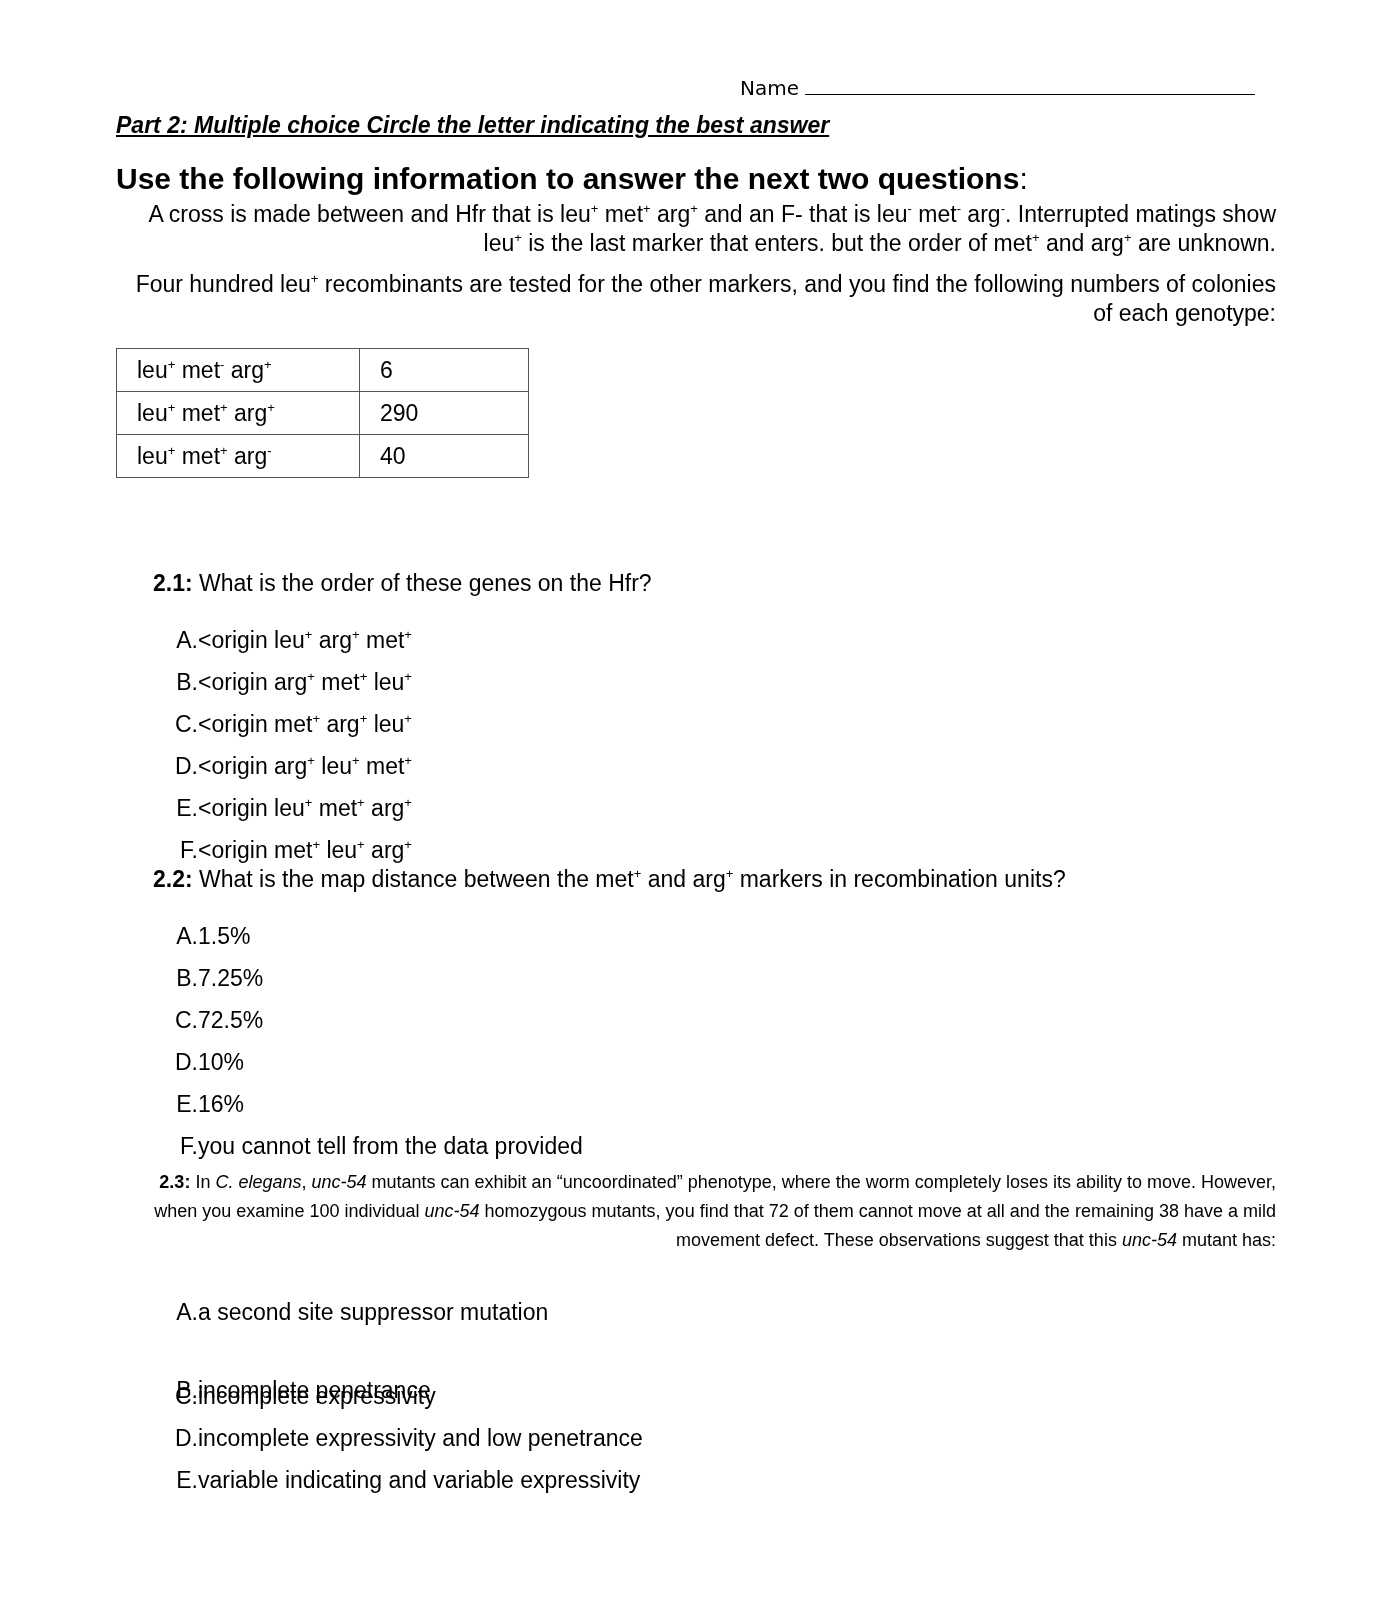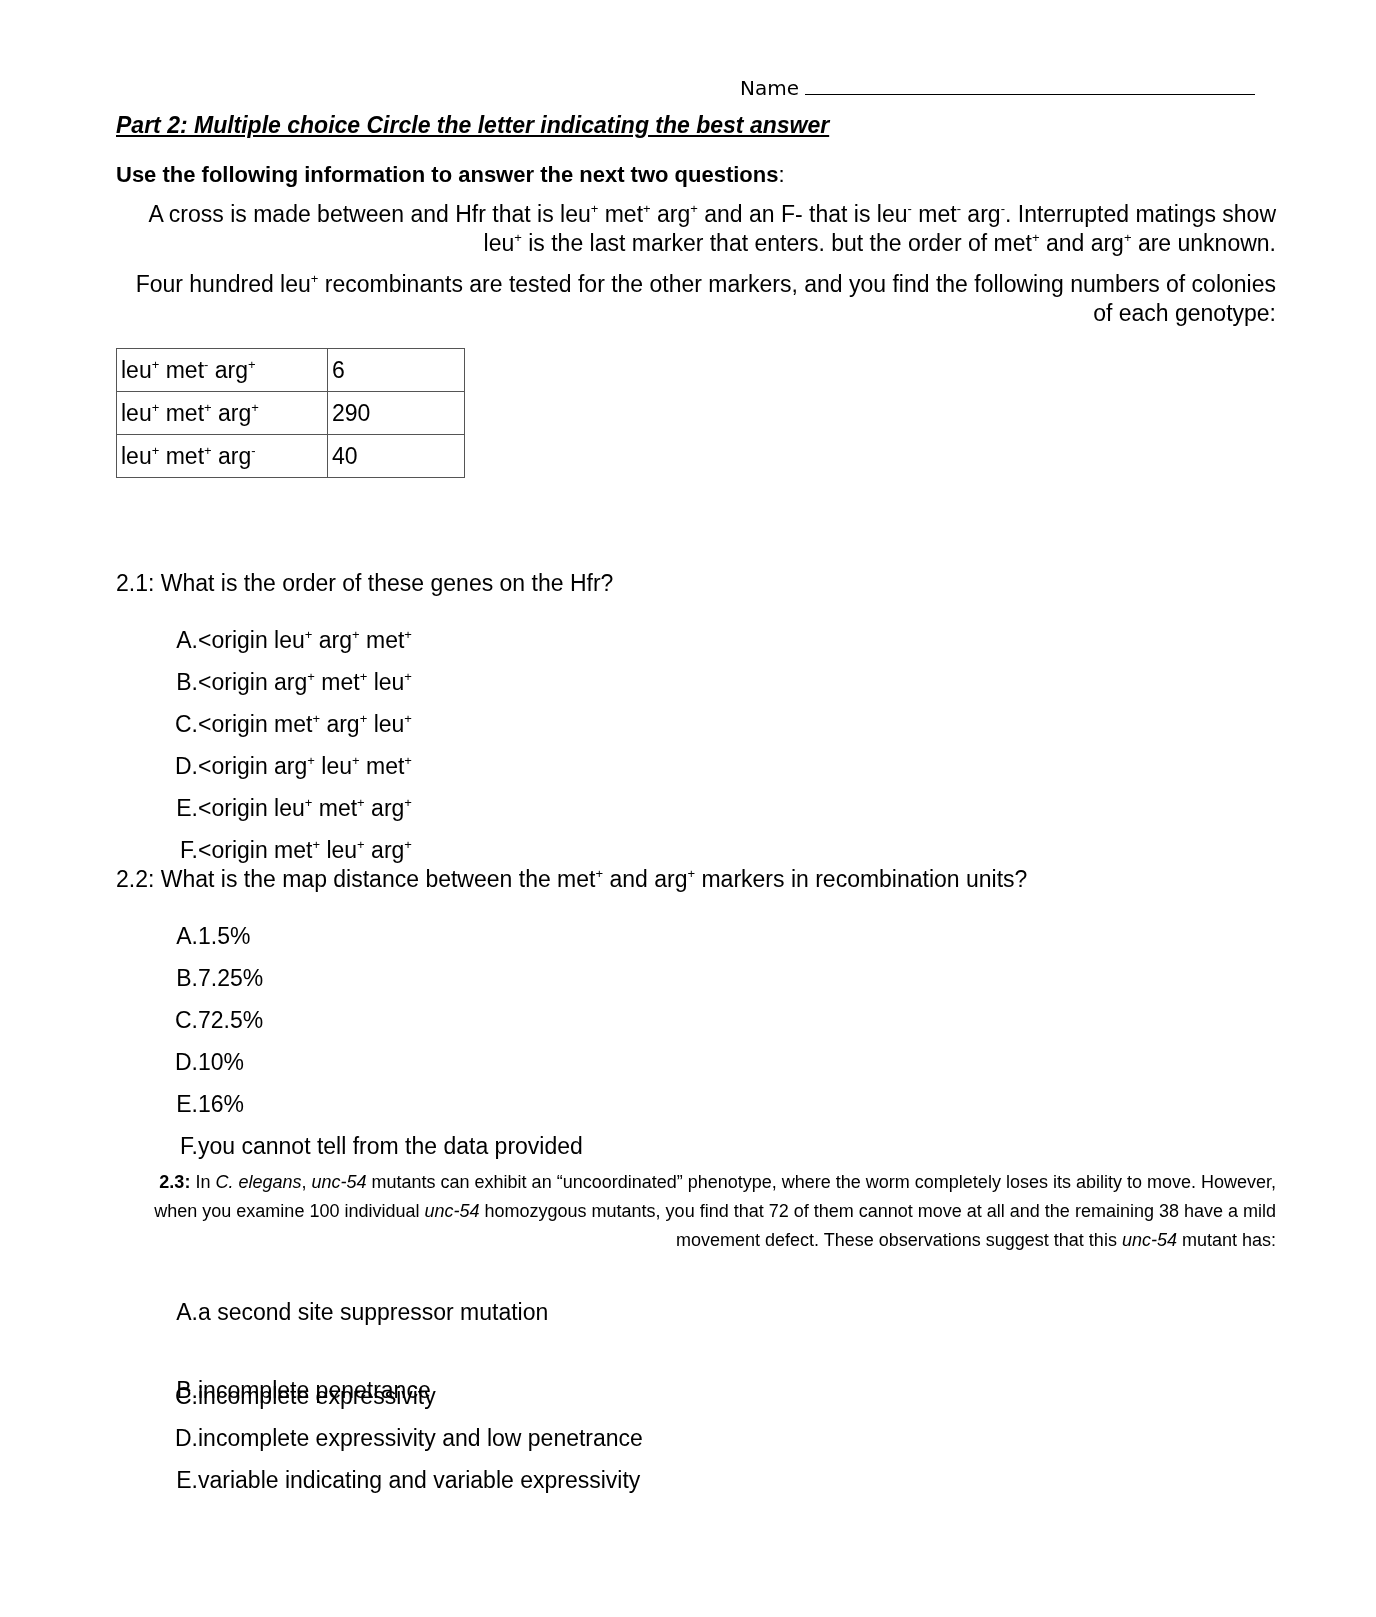--- a/index.html
+++ b/index.html
@@ -10,33 +10,33 @@
   .abs { position: absolute; white-space: nowrap; text-align: right; }
   .name-line {
     left: 740px; top: 72px; font-family: "DejaVu Sans", sans-serif; font-size: 20px;
   }
   .name-line .blank {
     display: inline-block; width: 450px; border-bottom: 1.5px solid #000; height: 22px; vertical-align: baseline; margin-left: 6px;
   }
   .part-title {
     left: 116px; top: 112px; font-weight: bold; font-style: italic; text-decoration: underline; font-size: 23px;
   }
-  .intro { left: 116px; top: 162px; font-weight: bold; font-size: 22px; }
+  .intro { left: 116px; top: 162px; font-weight: bold; font-size: 30px; }
   .para { left: 116px; font-size: 23px; line-height: 29px; white-space: normal; width: 1160px; }
   sup { font-size: 13px; vertical-align: 9px; line-height: 0; }
   table.geno {
     position: absolute; left: 116px; top: 348px; border-collapse: collapse;
   }
   table.geno td {
-    border: 1.5px solid #555; height: 42px; padding: 0 4px; font-size: 23px; vertical-align: middle;
+    border: 1.5px solid #555; height: 42px; padding: 0 20px; font-size: 23px; vertical-align: middle;
   }
   table.geno td.c1 { width: 202px; }
   table.geno td.c2 { width: 128px; }
   .q { left: 116px; font-size: 23px; }
-  .q b { font-weight: normal; }
+  .q b { font-weight: bold; margin-left: 37px; }
   .opt { left: 158px; font-size: 23px; margin-top: 15px; }
   .opt .letter { display: inline-block; width: 40px; }
   .q3 { left: 116px; top: 1168px; width: 1160px; white-space: normal; line-height: 29px; font-size: 18px; }
 </style>
 </head>
 <body>
 
 <div class="abs name-line">
   <span>Name</span><span class="blank"></span>
 </div>

